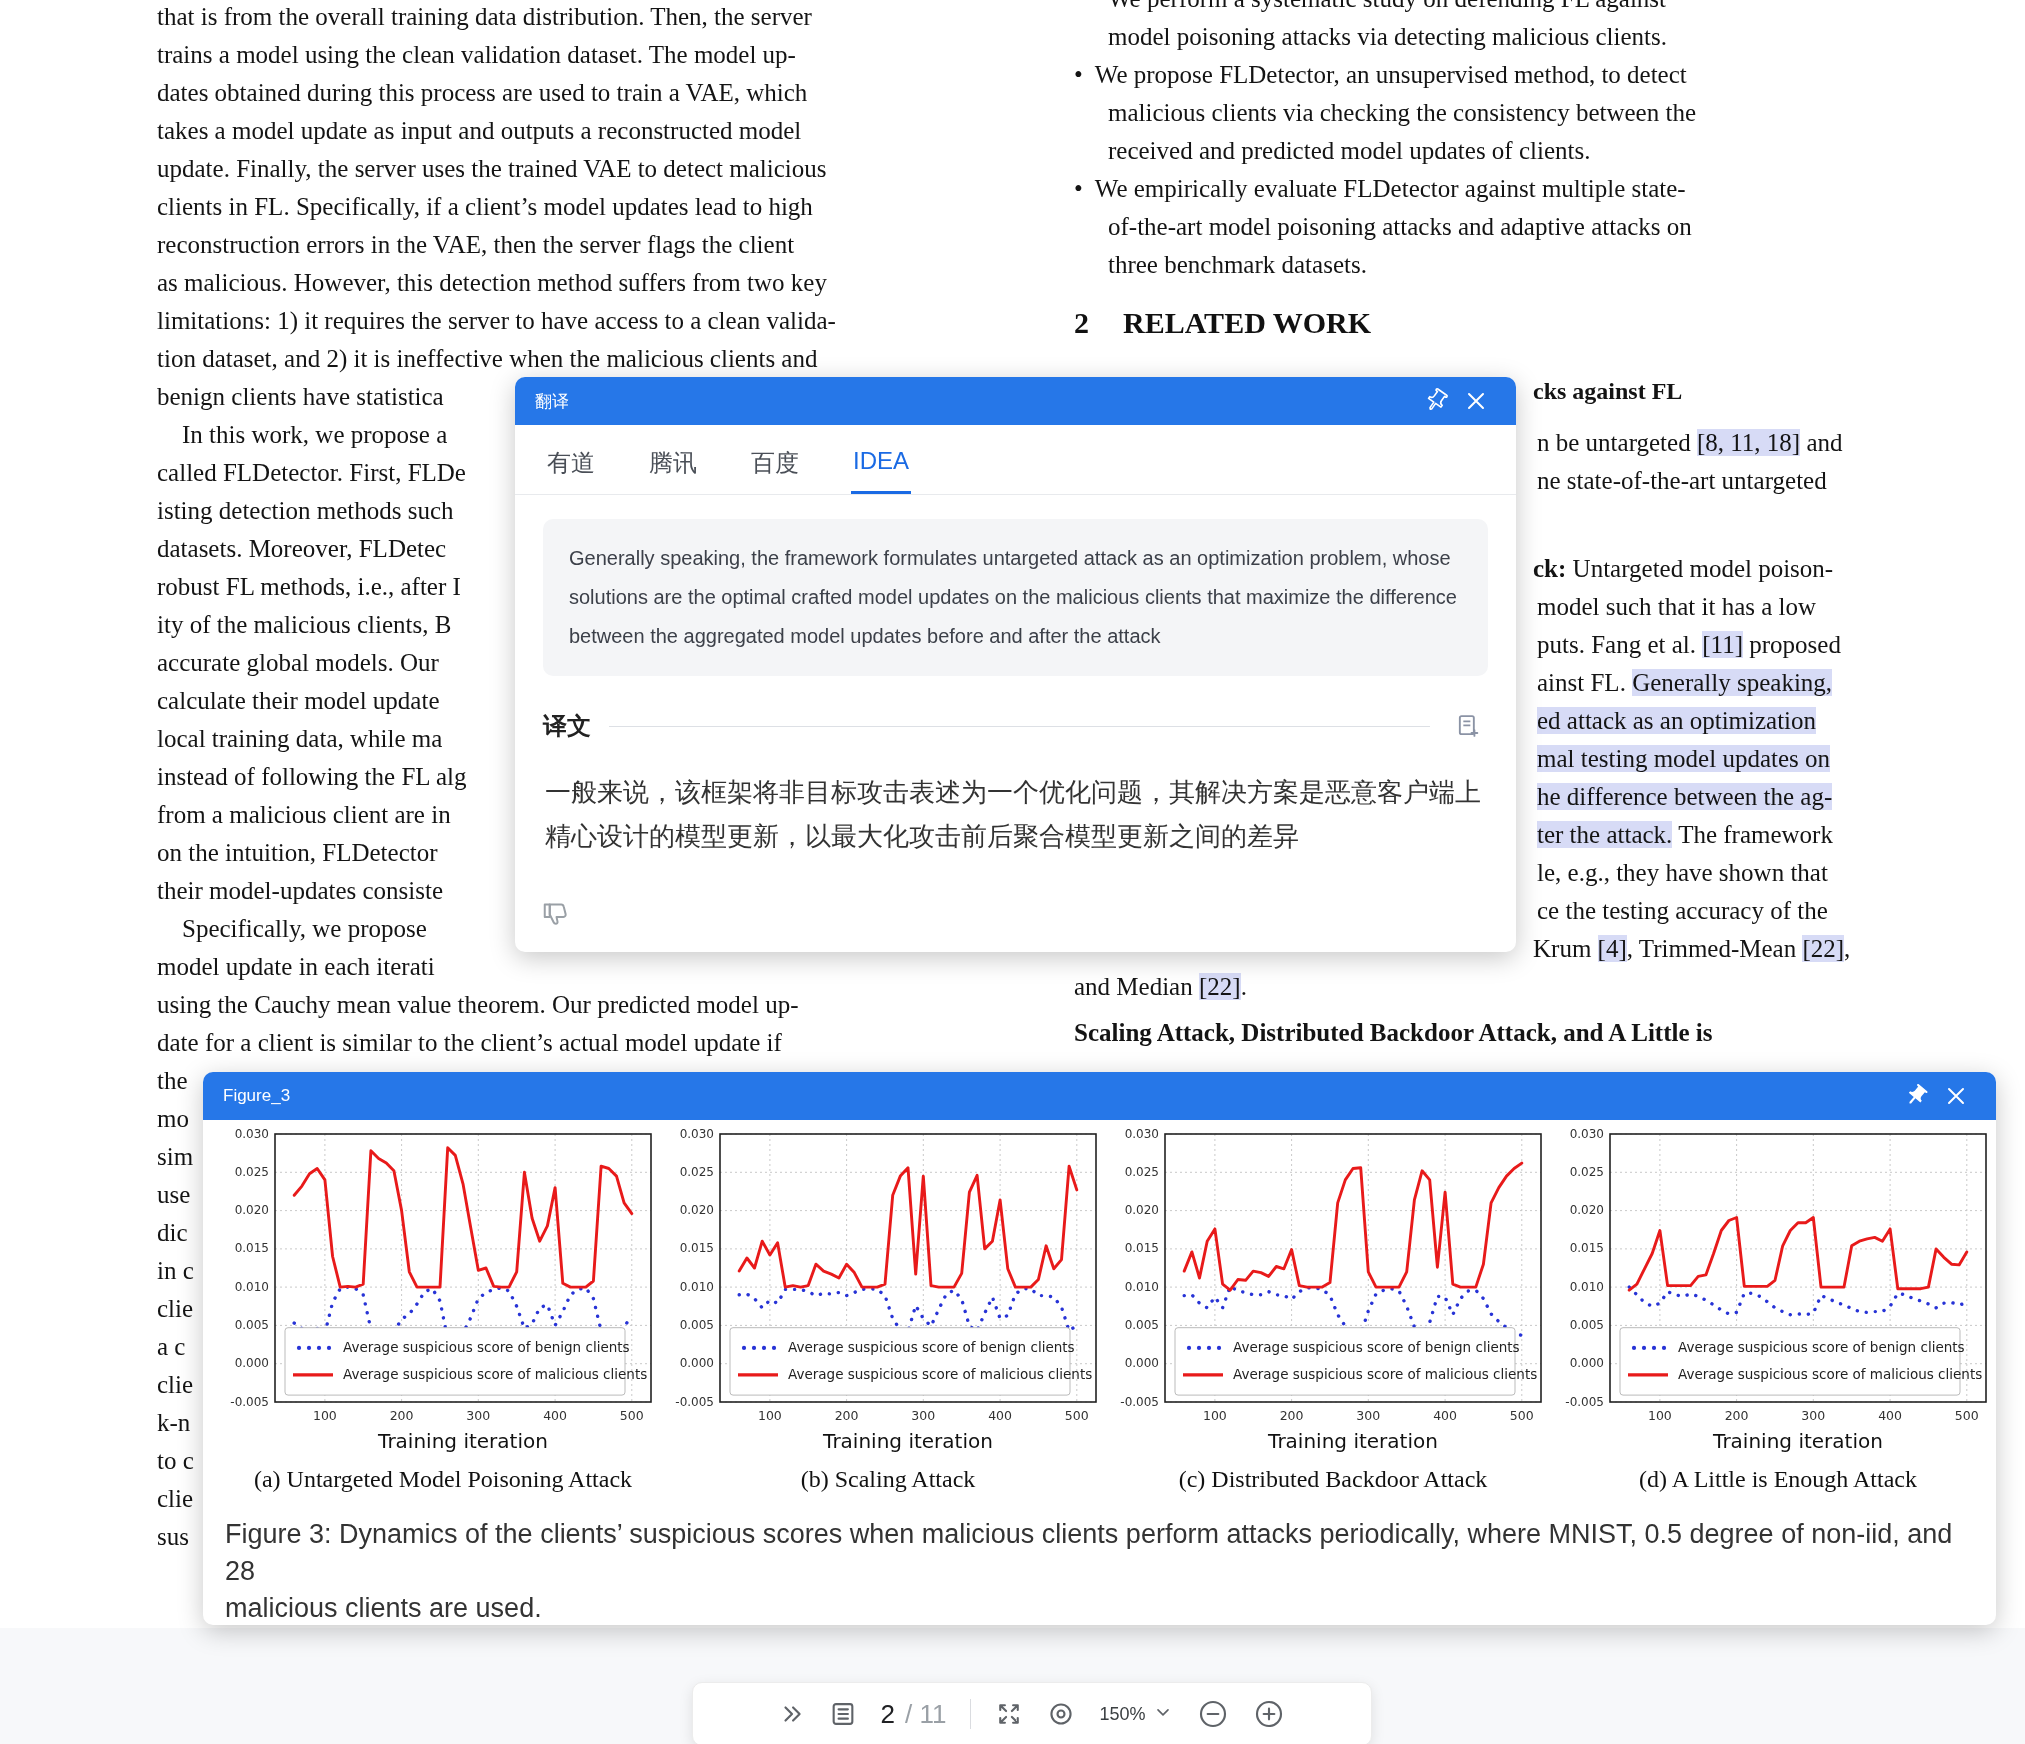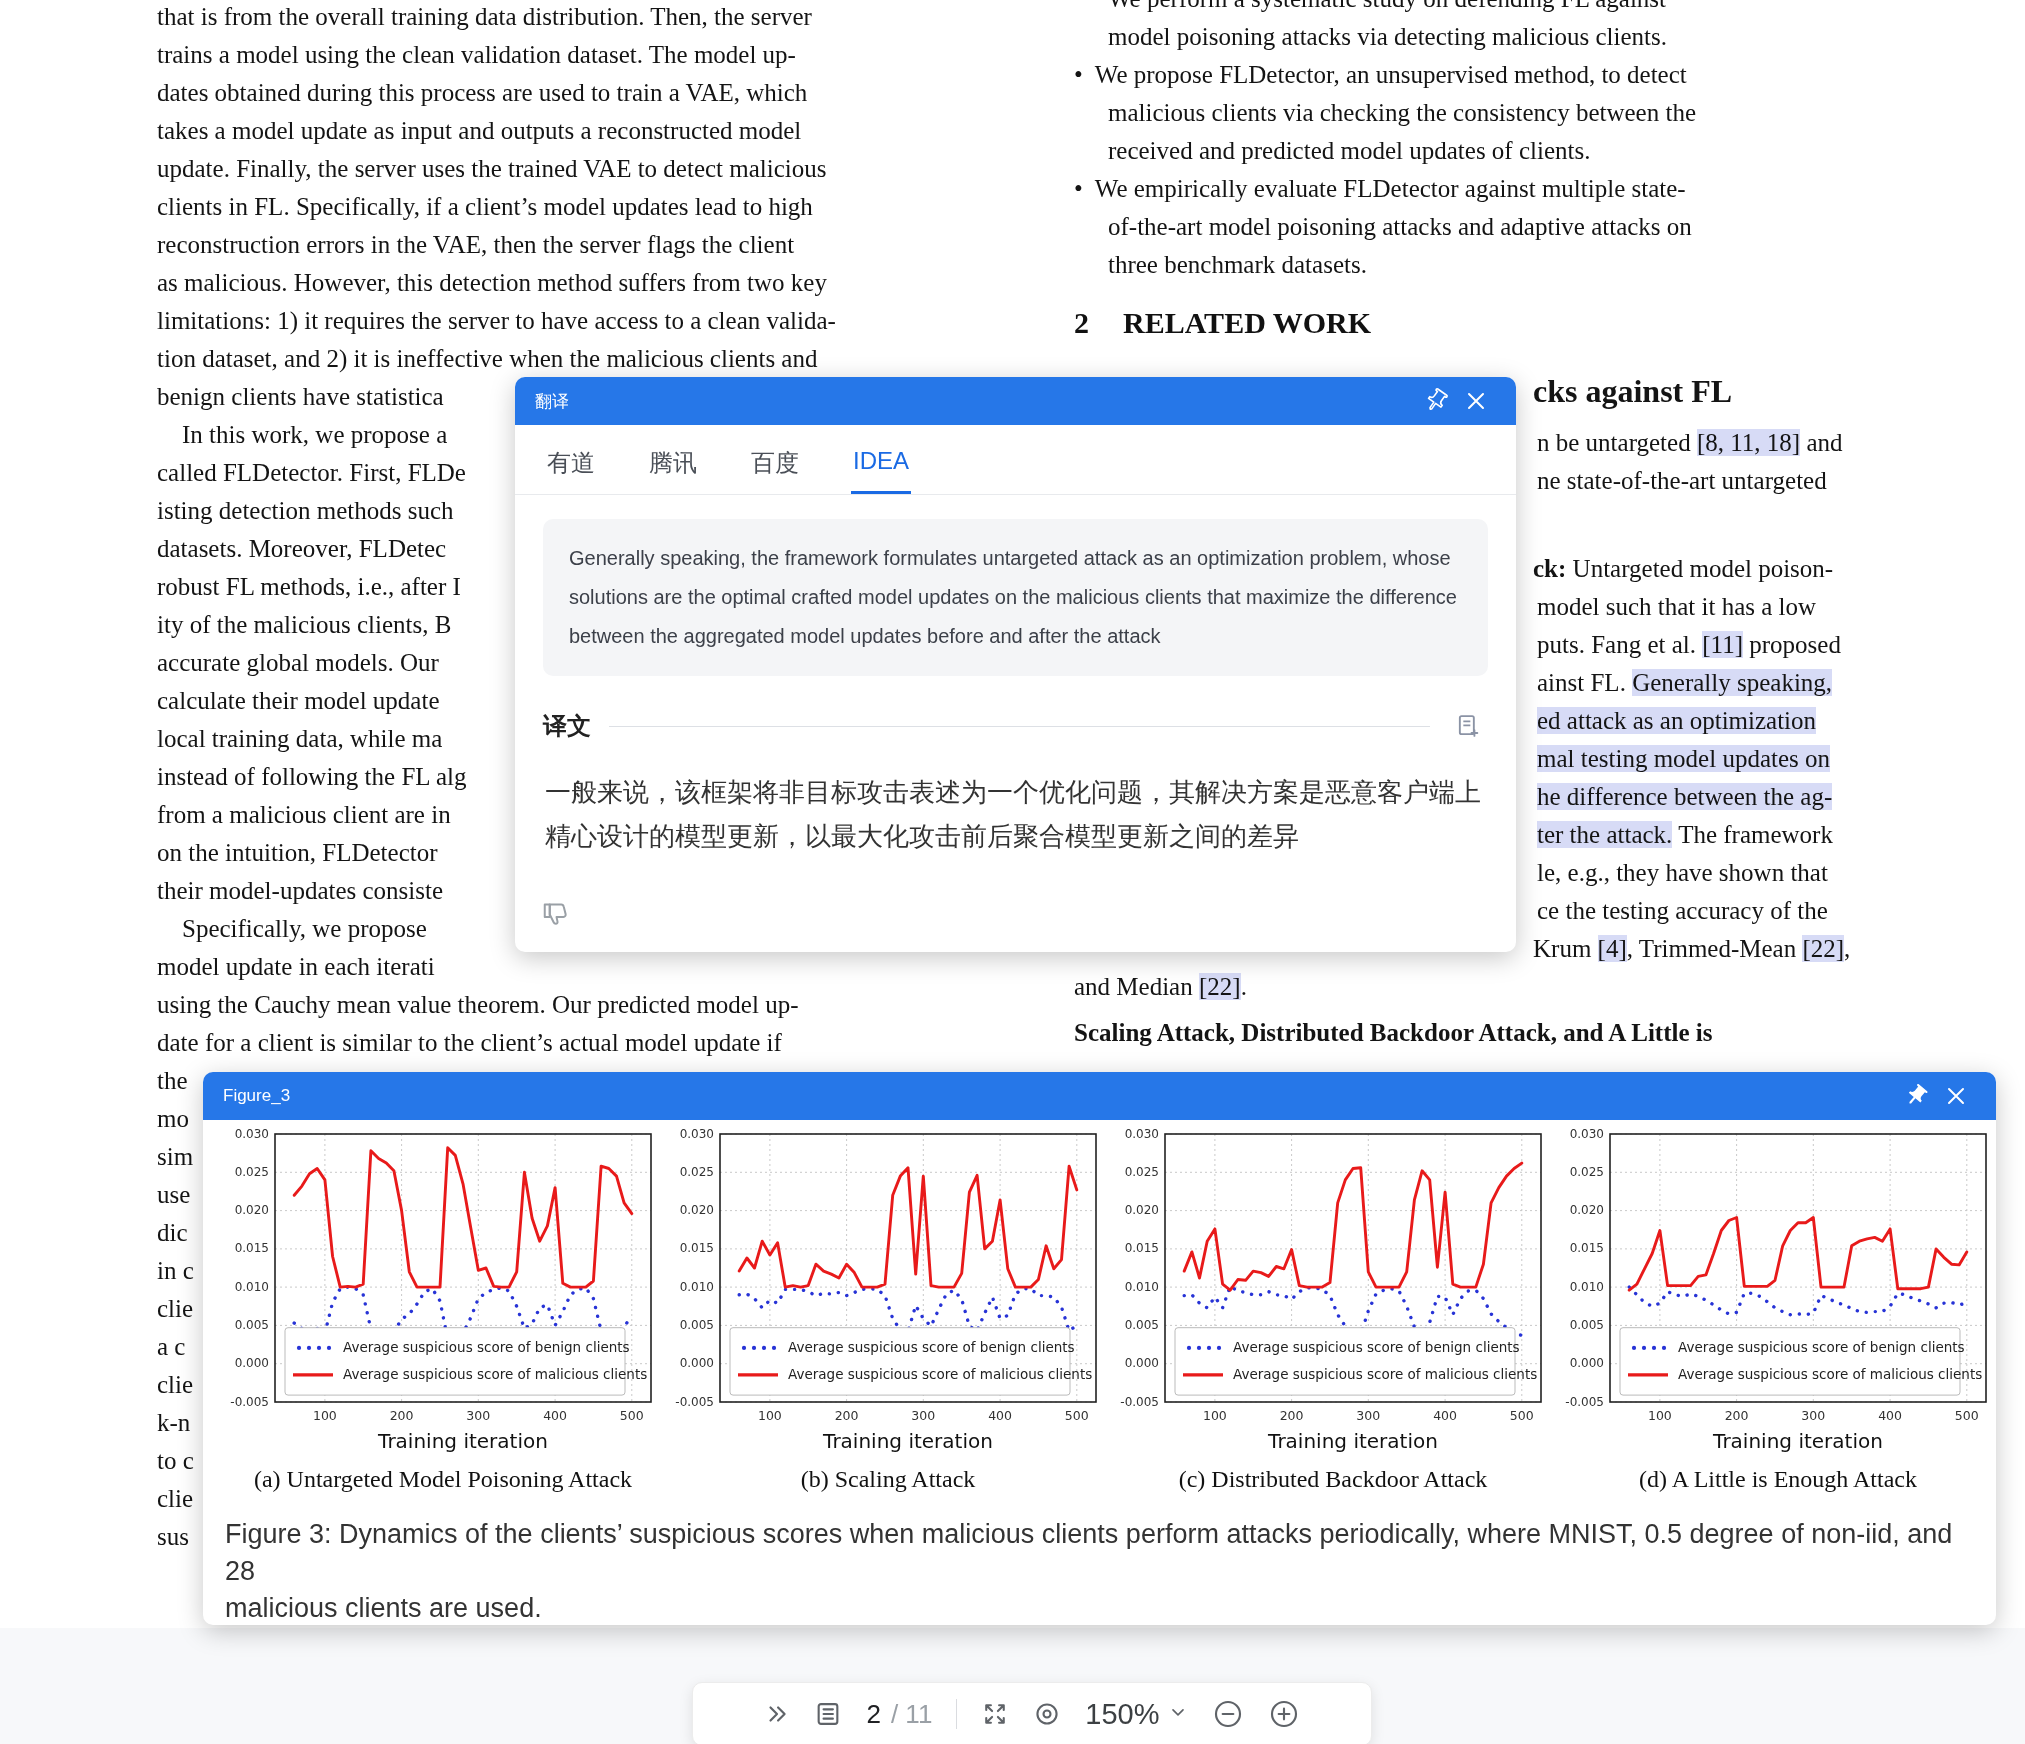--- a/index.html
+++ b/index.html
@@ -79,21 +79,21 @@
     box-shadow:0 4px 14px rgba(0,0,0,0.10);z-index:40;
     display:flex;align-items:center;justify-content:center;gap:24px;
   }
   .tbtn{display:flex;align-items:center;justify-content:center;height:40px;cursor:pointer;color:#5f6368;}
   .tbtn svg{display:block;}
   #page-indicator{display:flex;align-items:baseline;gap:10px;font-size:26px;}
   #page-current{color:#202124;}
   #page-total{color:#9aa0a6;}
   .tb-divider{width:1px;height:30px;background:#dadce0;}
   #zoom-group{display:flex;align-items:center;gap:8px;cursor:pointer;}
-  #zoom-level{font-size:29px;color:#3c4043;text-align:right;}
+  #zoom-level{font-size:18px;color:#3c4043;text-align:right;}
 </style>
 </head>
 <body>
 
 <div id="left-col" class="col" style="left:157px;">
     <div class="pline" style="left: 0px; top: -2px;">that is from the overall training data distribution. Then, the server</div>
     <div class="pline" style="left: 0px; top: 36px;">trains a model using the clean validation dataset. The model up-</div>
     <div class="pline" style="left: 0px; top: 74px;">dates obtained during this process are used to train a VAE, which</div>
     <div class="pline" style="left: 0px; top: 112px;">takes a model update as input and outputs a reconstructed model</div>
     <div class="pline" style="left: 0px; top: 150px;">update. Finally, the server uses the trained VAE to detect malicious</div>
@@ -143,21 +143,21 @@
     <div class="pline" style="left: 0px; top: 170px;">•  We empirically evaluate FLDetector against multiple state-</div>
     <div class="pline" style="left: 34px; top: 208px;">of-the-art model poisoning attacks and adaptive attacks on</div>
     <div class="pline" style="left: 34px; top: 246px;">three benchmark datasets.</div>
   </div>
 
 <div id="related-work">
   <span class="num">2</span><span>RELATED WORK</span>
 </div>
 
 <div id="fragments">
-    <div class="pline" style="left: 1533px; top: 372px; font-size: 32px;"><span class="b">cks against FL</span></div>
+    <div class="pline" style="left: 1533px; top: 372px; font-size: 24px;"><span class="b">cks against FL</span></div>
     <div class="pline" style="left: 1537px; top: 424px;"><span>n be untargeted </span><span class="hl">[8, 11, 18]</span><span> and</span></div>
     <div class="pline" style="left: 1537px; top: 462px;"><span>ne state-of-the-art untargeted</span></div>
     <div class="pline" style="left: 1533px; top: 550px;"><span class="b">ck:</span><span> Untargeted model poison-</span></div>
     <div class="pline" style="left: 1537px; top: 588px;"><span>model such that it has a low</span></div>
     <div class="pline" style="left: 1537px; top: 626px;"><span>puts. Fang et al. </span><span class="hl">[11]</span><span> proposed</span></div>
     <div class="pline" style="left: 1537px; top: 664px;"><span>ainst FL. </span><span class="hl">Generally speaking,</span></div>
     <div class="pline" style="left: 1537px; top: 702px;"><span class="hl">ed attack as an optimization</span></div>
     <div class="pline" style="left: 1537px; top: 740px;"><span class="hl">mal testing model updates on</span></div>
     <div class="pline" style="left: 1537px; top: 778px;"><span class="hl">he difference between the ag-</span></div>
     <div class="pline" style="left: 1537px; top: 816px;"><span class="hl">ter the attack.</span><span> The framework</span></div>

